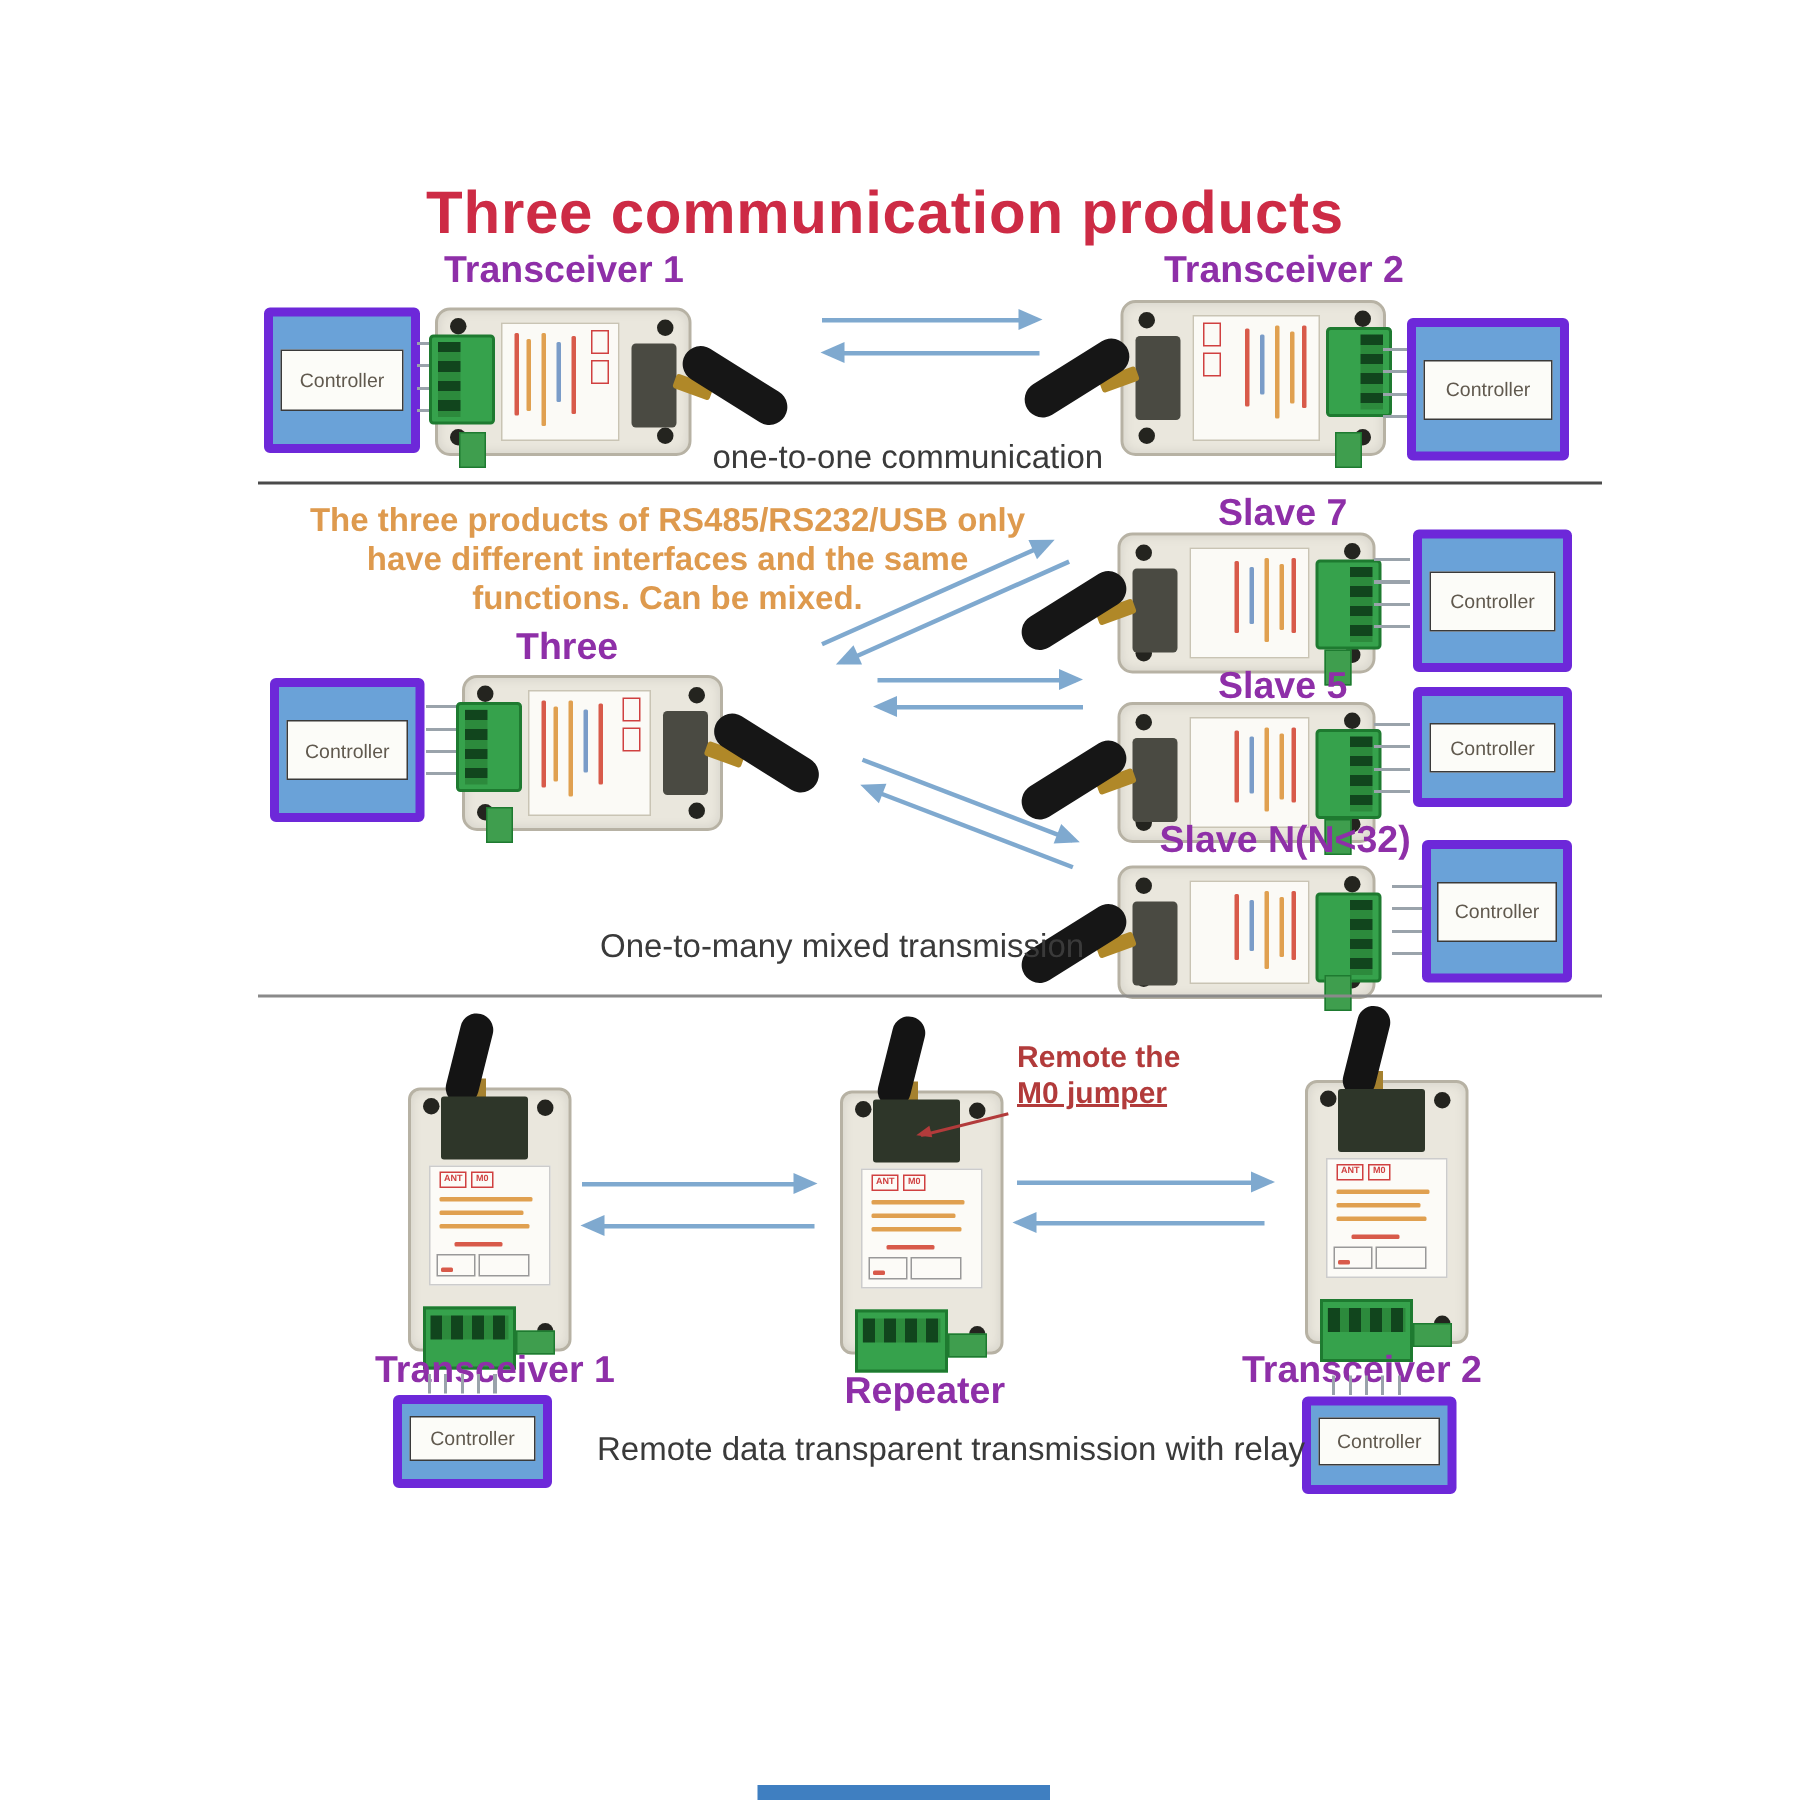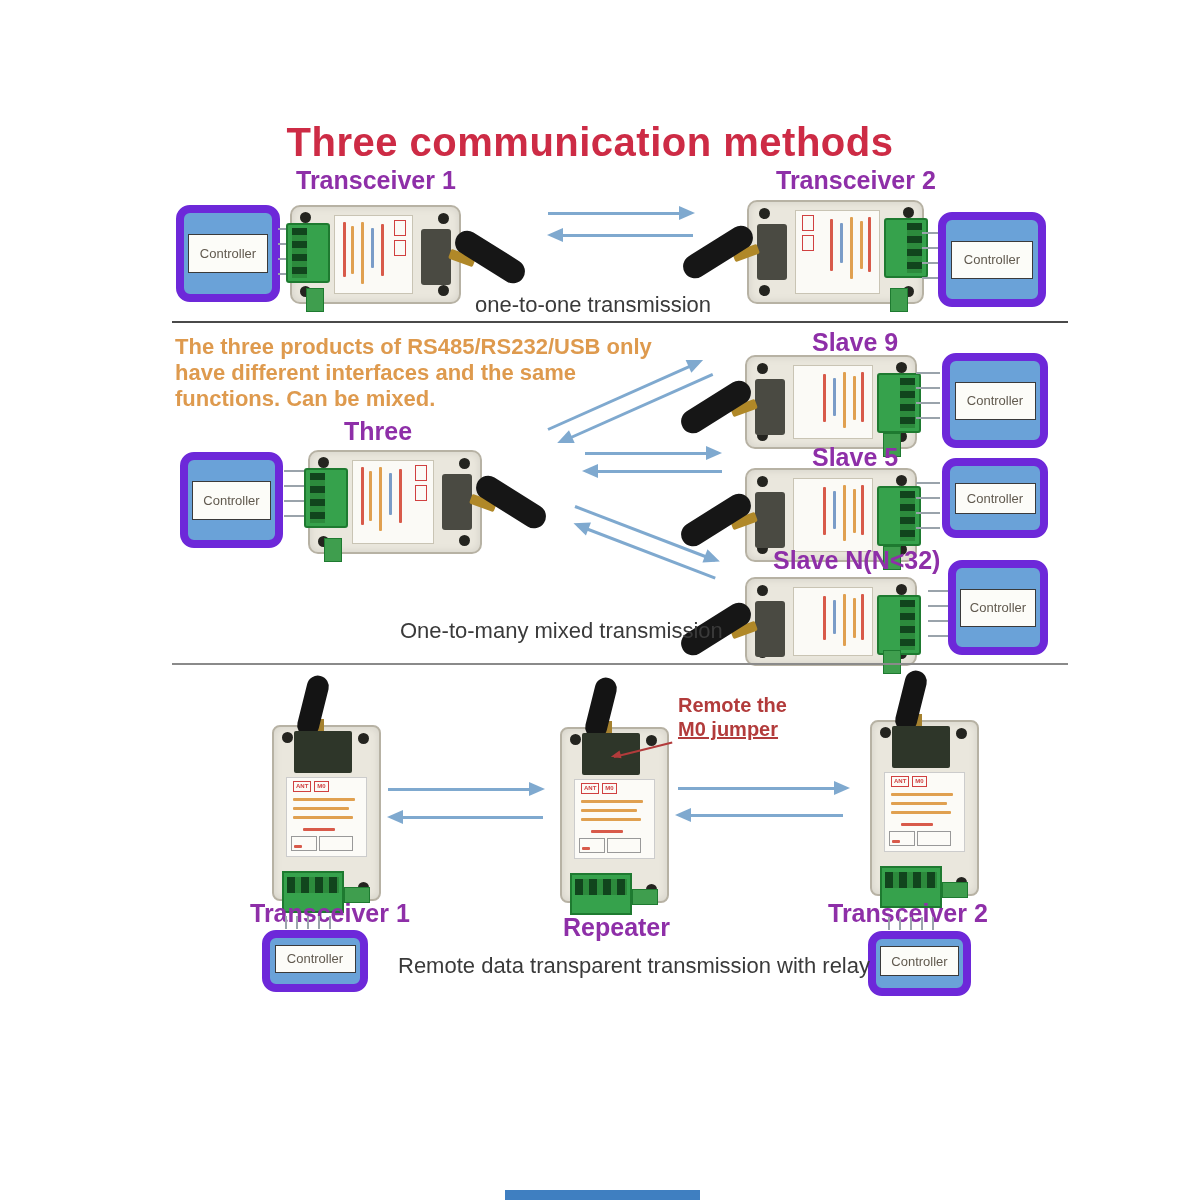--- a/index.html
+++ b/index.html
@@ -4,29 +4,29 @@
 <style>
   html,body{margin:0;padding:0;background:#ffffff;}
   #canvas{position:relative;width:1200px;height:1200px;background:#ffffff;overflow:hidden;
           font-family:"Liberation Sans",sans-serif;}
   .abs{position:absolute;}
 
   
   .title{color:#cd2b45;font-size:40px;font-weight:bold;letter-spacing:0.5px;}
   .plabel{color:#8e2fa8;font-size:25px;font-weight:bold;}
   .caption{color:#3a3a3a;font-size:22px;}
-  .note{color:#de9a4e;font-size:22px;font-weight:600;line-height:26px;}
+  .note{color:#de9a4e;font-size:22px;font-weight:600;line-height:26px;text-align:center;}
   .annotation{color:#b23b3b;font-size:20px;font-weight:600;line-height:23px;}
 
   
   .divider{height:2px;background:#4a4a4a;}
   .divider.light{background:#8a8a8a;height:2px;}
 
   
-  .controller{background:#6aa2d8;border:8px solid #6d28d9;box-sizing:border-box;border-radius:14px;}
+  .controller{background:#6aa2d8;border:6px solid #6d28d9;box-sizing:border-box;border-radius:4px;}
   .cband{position:absolute;left:5%;right:5%;top:26%;height:46%;background:#fcfcf8;
          border:1.5px solid #3a3a3a;display:flex;align-items:center;justify-content:center;}
   .controller.alt .cband{top:15%;height:56%;}
   .cband span{font-size:13px;color:#60594e;}
 
   
   .wires-h{background:repeating-linear-gradient(to bottom,#9aa3ab 0 2px,transparent 2px 15px);}
   .wires-v{background:repeating-linear-gradient(to right,#9aa3ab 0 2px,transparent 2px 11px);}
 
   
@@ -74,21 +74,21 @@
   .vterm{position:absolute;left:8px;bottom:-14px;width:58px;height:38px;background:#36a24c;border:2px solid #1e7a30;}
   .vterm::before{content:"";position:absolute;left:3px;right:3px;top:4px;height:16px;
         background:repeating-linear-gradient(to right,#11451d 0 8px,#2c8a3c 8px 14px);}
   .vpcb{position:absolute;left:70px;bottom:-4px;width:24px;height:14px;background:#3f9e4e;border:1px solid #1e7a30;}
 </style>
 </head>
 <body>
 
 <div id="canvas">
 
-  <div class="abs title" style="left:240px;top:120px;width:700px;text-align:center;">Three communication methods</div>
+  <div class="abs title" style="left:240px;top:120px;width:700px;text-align:center;">Three communication products</div>
 
   <div class="abs plabel" style="left:296px;top:166px;">Transceiver 1</div>
   <div class="abs plabel" style="left:776px;top:166px;">Transceiver 2</div>
 
   <div class="abs controller" style="left:176px;top:205px;width:104px;height:97px;">
     <div class="cband">
         <span>Controller</span>
       </div>
   </div>
   <div class="abs wires-h" style="left:278px;top:228px;width:14px;height:58px;"></div>
@@ -138,28 +138,28 @@
     <div class="hant"></div>
   </div>
 
   <div class="abs wires-h" style="left:922px;top:232px;width:16px;height:60px;"></div>
   <div class="abs controller" style="left:938px;top:212px;width:108px;height:95px;">
     <div class="cband">
         <span>Controller</span>
       </div>
   </div>
 
-  <div class="abs caption" style="left:475px;top:292px;">one-to-one transmission</div>
+  <div class="abs caption" style="left:475px;top:292px;">one-to-one communication</div>
   <div class="abs divider" style="left:172px;top:321px;width:896px;"></div>
 
   <div class="abs note" style="left:175px;top:334px;width:540px;">The three products of RS485/RS232/USB only</div>
   <div class="abs note" style="left:175px;top:360px;width:540px;">have different interfaces and the same</div>
   <div class="abs note" style="left:175px;top:386px;width:540px;">functions. Can be mixed.</div>
 
-  <div class="abs plabel" style="left:812px;top:328px;">Slave 9</div>
+  <div class="abs plabel" style="left:812px;top:328px;">Slave 7</div>
   <div class="hdev flip" style="left:745px;top:355px;width:168px;height:90px;">
     <div class="screw s-tl"></div>
       <div class="screw s-tr"></div>
       <div class="screw s-bl"></div>
       <div class="screw s-br"></div>
     <div class="hterm"></div>
       <div class="hpcb"></div>
     <div class="hlabel">
       <div class="vbar" style="left:8px;top:6px;height:50px;background:#d85a4a;"></div>
       <div class="vbar" style="left:16px;top:10px;height:44px;background:#e0a050;"></div>

